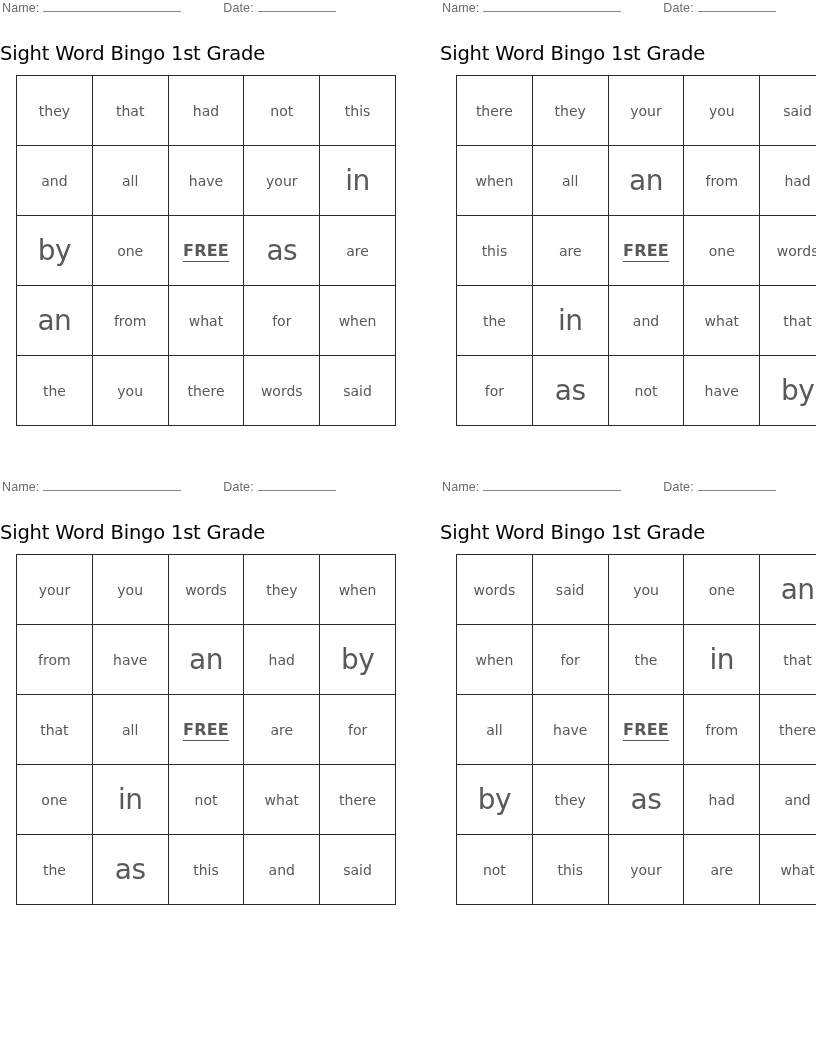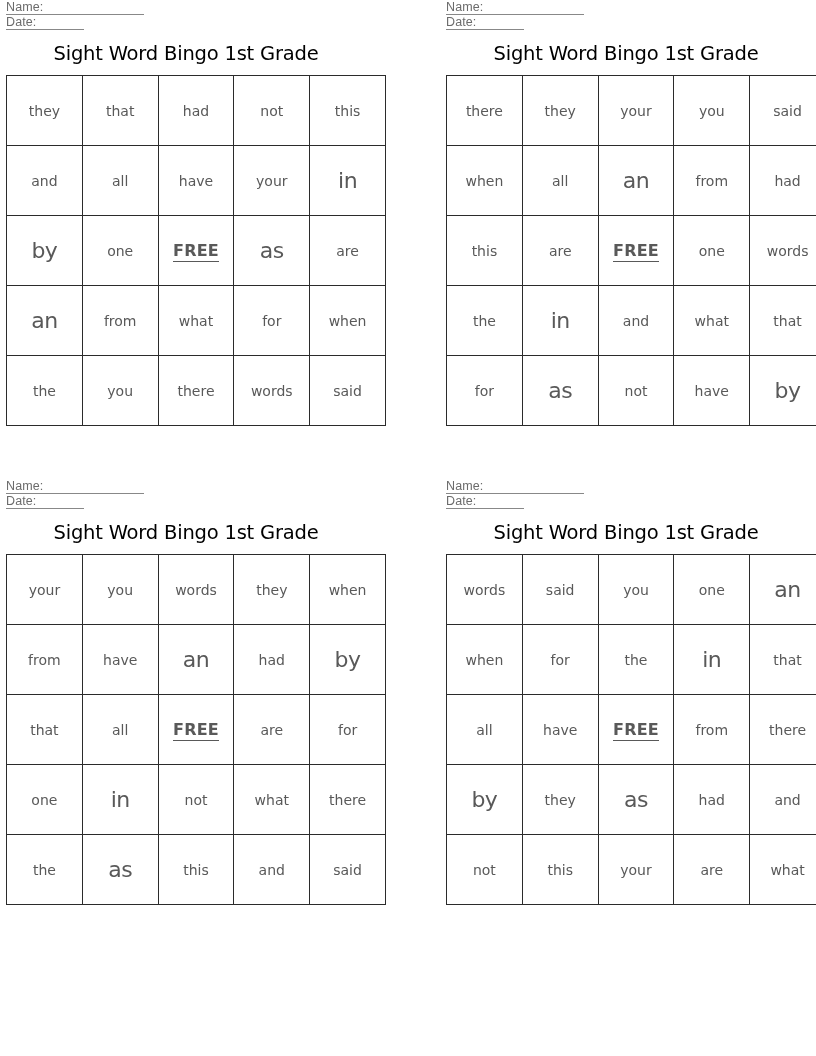--- a/index.html
+++ b/index.html
@@ -33,74 +33,73 @@
   .card-bl { left: 0px;   top: 479px; }
   .card-br { left: 440px; top: 479px; }
 
   
   .namedate {
     display: flex;
     align-items: baseline;
     height: 20px;
     padding-left: 2px;
     white-space: nowrap;
-    flex-direction: column;
   }
   .nd-label {
     font-family: "Liberation Sans", sans-serif;
     font-size: 12.5px;
     color: #6b6b6b;
     letter-spacing: .1px;
   }
   .nd-rule {
     display: inline-block;
     border-bottom: 1px solid #888888;
     height: 11px;
     margin-left: 4px;
   }
   .nd-rule-name { width: 138px; }
   .nd-rule-date { width: 78px; }
   .nd-gap { width: 42px; }
 
   
   .card-title {
-    text-align: center;
+    text-align: left;
     font-family: "DejaVu Sans", sans-serif;
     font-size: 19.5px;
     color: #000000;
     padding-top: 22px;
     padding-bottom: 10px;
     padding-right: 4px;
     letter-spacing: -.2px;
     white-space: nowrap;
   }
 
   
   .grid {
     border-collapse: collapse;
     table-layout: fixed;
     width: 374px;
-    margin-left: 6px;
+    margin-left: 16px;
   }
   .grid td {
     border: 1px solid #2b2b2b;
     width: 74.8px;
     height: 69px;
     text-align: center;
     vertical-align: middle;
     padding: 0;
     color: #595959;
     font-family: "DejaVu Sans", sans-serif;
     font-size: 14px;
     line-height: 1;
     overflow: hidden;
   }
   
   .grid td.big {
-    font-size: 22px;
+    font-size: 28px;
     letter-spacing: -.5px;
   }
   .grid td.free {
     font-weight: bold;
     font-size: 16px;
   }
   .grid td.free span {
     border-bottom: 1.5px solid #595959;
     padding-bottom: 1px;
     letter-spacing: .2px;

